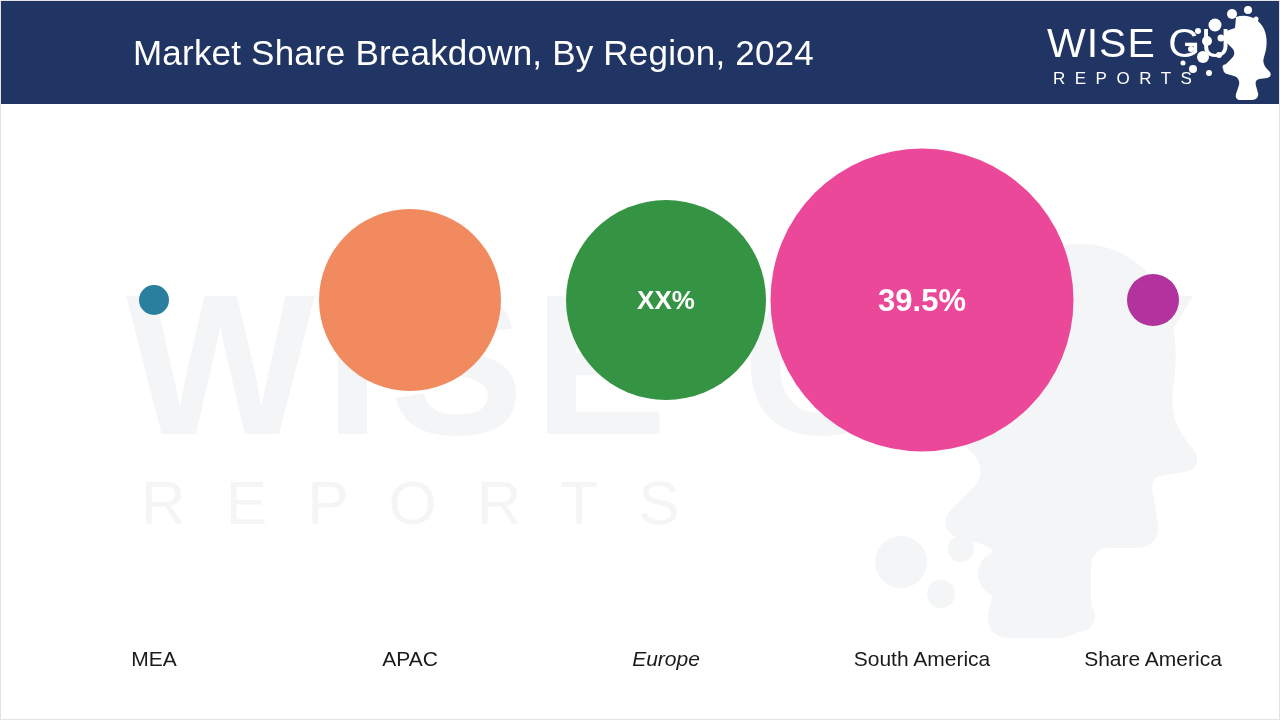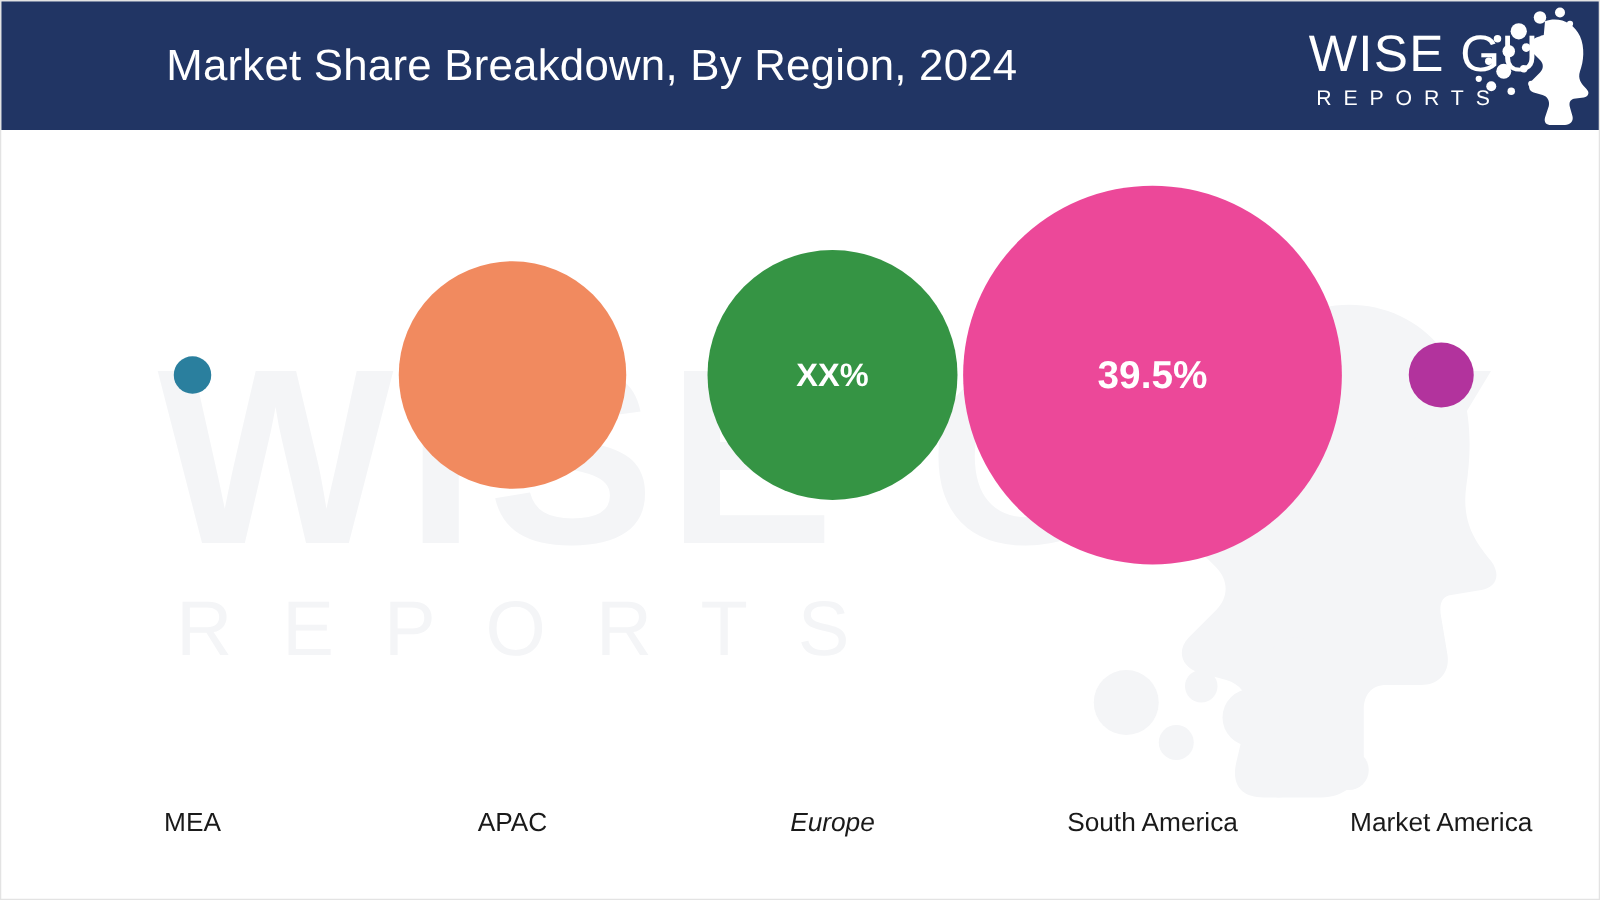--- a/index.html
+++ b/index.html
@@ -206,16 +206,16 @@
     <div class="bubble" style="left:1152px; top:196px; width:52px; height:52px; background:#b2339d;">
       <span class="bubble-label"></span>
     </div>
   </div>
 
   <div id="category-axis">
     <div class="axis-tick-label" style="left:153px;">MEA</div>
     <div class="axis-tick-label" style="left:409px;">APAC</div>
     <div class="axis-tick-label" style="left:665px;font-style:italic;">Europe</div>
     <div class="axis-tick-label" style="left:921px;">South America</div>
-    <div class="axis-tick-label" style="left:1152px;">Market America</div>
+    <div class="axis-tick-label" style="left:1152px;">Share America</div>
   </div>
 
 </div>
 
 </body></html>

